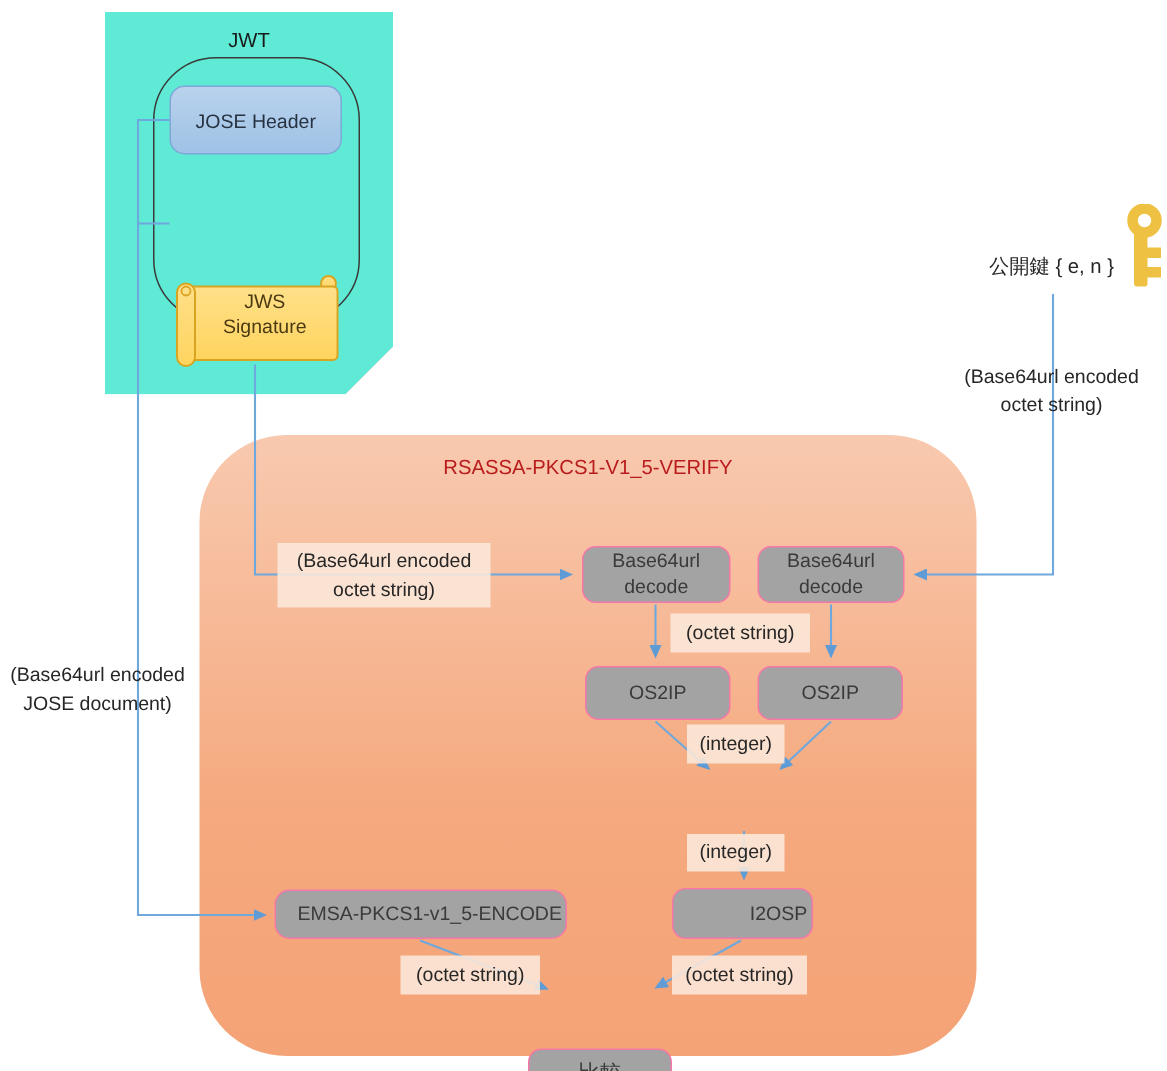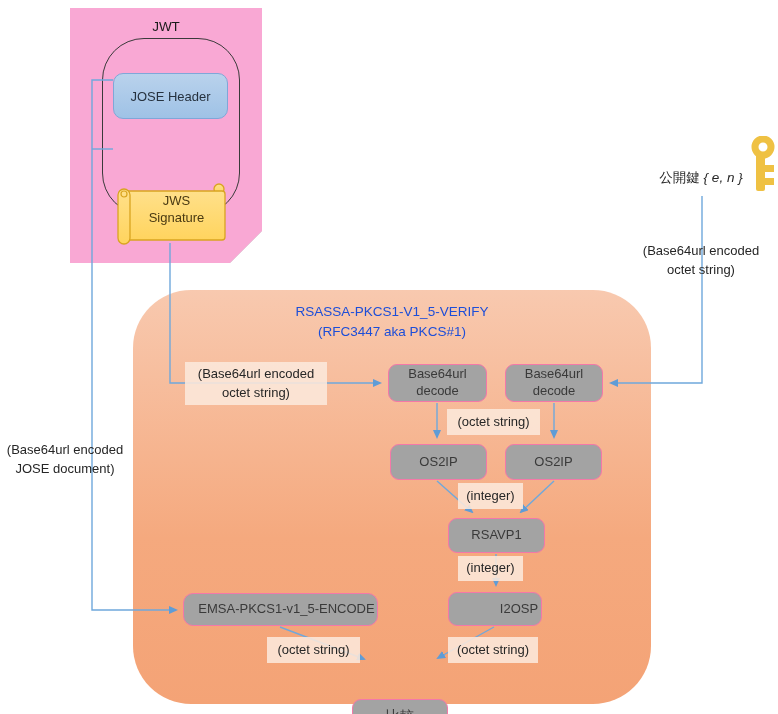--- a/index.html
+++ b/index.html
@@ -5,58 +5,58 @@
   html,body{margin:0;padding:0;background:#ffffff;}
   .canvas{
     position:relative;width:778px;height:714px;background:#ffffff;
     font-family:"Liberation Sans", sans-serif;color:#262626;overflow:hidden;
   }
   .abs{position:absolute;}
   .ctr{display:flex;flex-direction:column;align-items:center;justify-content:center;text-align:center;}
 
   
   .doc{
-    left:70px;top:8px;width:192px;height:255px;background:#f9a8d4;
+    left:70px;top:8px;width:192px;height:255px;background:#5eead4;
     clip-path:polygon(0 0,100% 0,100% 223px,160px 100%,0 100%);
   }
   .fold{
     right:0;bottom:0;width:32px;height:32px;background:#A6A6A6;
     clip-path:polygon(0 100%,100% 0,74% 84%);
   }
   .jwt-title{left:0;right:0;top:11px;text-align:center;font-size:13.5px;color:#1a1a1a;}
   .inner-rect{
     left:32px;top:30px;width:136px;height:175px;border:1.5px solid #3a3a3a;
     border-radius:42px;background:transparent;
   }
   .bluebox{
     width:115px;height:46px;border-radius:10px;
     background:linear-gradient(180deg,#B9D2EC 0%,#9FC2E6 100%);
-    border:1px solid #7FA7D8;font-size:13px;color:#26323f;box-sizing:border-box;margin-top:16px;
+    border:1px solid #7FA7D8;font-size:13px;color:#26323f;box-sizing:border-box;
   }
   .jose{left:43px;top:49px;}
   .payload{left:43px;top:118px;}
   .scroll-wrap{left:47px;top:174px;width:111px;height:64px;}
   .scroll-text{left:55px;top:184px;width:103px;height:36px;font-size:13px;color:#4a3a12;line-height:1.3;text-align:right;}
 
   
   .op-circle{
     left:662px;top:43px;width:98px;height:98px;border-radius:50%;
     background:radial-gradient(circle at 50% 32%,#FCE7AE 0%,#F9D77E 100%);
     border:2px solid #EFBF3F;box-sizing:border-box;font-size:13px;line-height:1.5;color:#3a3a3a;
   }
   .key-wrap{left:748px;top:136px;width:28px;height:56px;}
   .pubkey-label{left:632px;top:169px;width:138px;text-align:center;font-size:13.5px;color:#262626;}
-  .pubkey-label .it{font-style:italic;}
+  .pubkey-label .it{}
 
   
   .verify-box{
     left:133px;top:290px;width:518px;height:414px;border-radius:58px;
     background:linear-gradient(180deg,#F8C9AF 0%,#F5A97E 60%,#F4A376 100%);
   }
-  .verify-title{left:133px;top:302px;width:518px;text-align:center;font-size:13.5px;color:#1d4ed8;line-height:1.45;}
+  .verify-title{left:133px;top:302px;width:518px;text-align:center;font-size:13.5px;color:#b91c1c;line-height:1.45;}
 
   
   .node{
     background:#a3a3a3;border:1px solid #F478A8;border-radius:9px;
     font-size:13px;color:#3a3a3a;line-height:1.3;box-sizing:border-box;
   }
   .nd-decode-l{left:388px;top:364px;width:99px;height:38px;}
   .nd-decode-r{left:505px;top:364px;width:98px;height:38px;}
   .nd-os2ip-l{left:390px;top:444px;width:97px;height:36px;}
   .nd-os2ip-r{left:505px;top:444px;width:97px;height:36px;}
@@ -135,28 +135,26 @@
       <path d="M437 481 L472 512" marker-end="url(#arw)"></path>
       <path d="M554 481 L521 512" marker-end="url(#arw)"></path>
       <path d="M496 554 V585" marker-end="url(#arw)"></path>
       <path d="M280 627 L364 659" marker-end="url(#arw)"></path>
       <path d="M494 627 L438 658" marker-end="url(#arw)"></path>
     </g>
   </svg>
 
   <div class="abs verify-title">
     <div>RSASSA-PKCS1-V1_5-VERIFY</div>
-    <div>(RFC3447 aka PKCS#1)</div>
   </div>
 
   <div class="abs ctr node nd-decode-l">Base64url decode</div>
   <div class="abs ctr node nd-decode-r">Base64url decode</div>
   <div class="abs ctr node nd-os2ip-l">OS2IP</div>
   <div class="abs ctr node nd-os2ip-r">OS2IP</div>
-  <div class="abs ctr node nd-rsavp1">RSAVP1</div>
   <div class="abs ctr node nd-i2osp">I2OSP</div>
   <div class="abs ctr node nd-emsa">EMSA-PKCS1-v1_5-ENCODE</div>
   <div class="abs ctr node nd-compare">比較</div>
 
   <div class="abs ctr peach an-sig-enc">
     <span>(Base64url encoded</span>
     <span>octet string)</span>
   </div>
   <div class="abs ctr peach an-octet-top">(octet string)</div>
   <div class="abs ctr peach an-int-top">(integer)</div>

